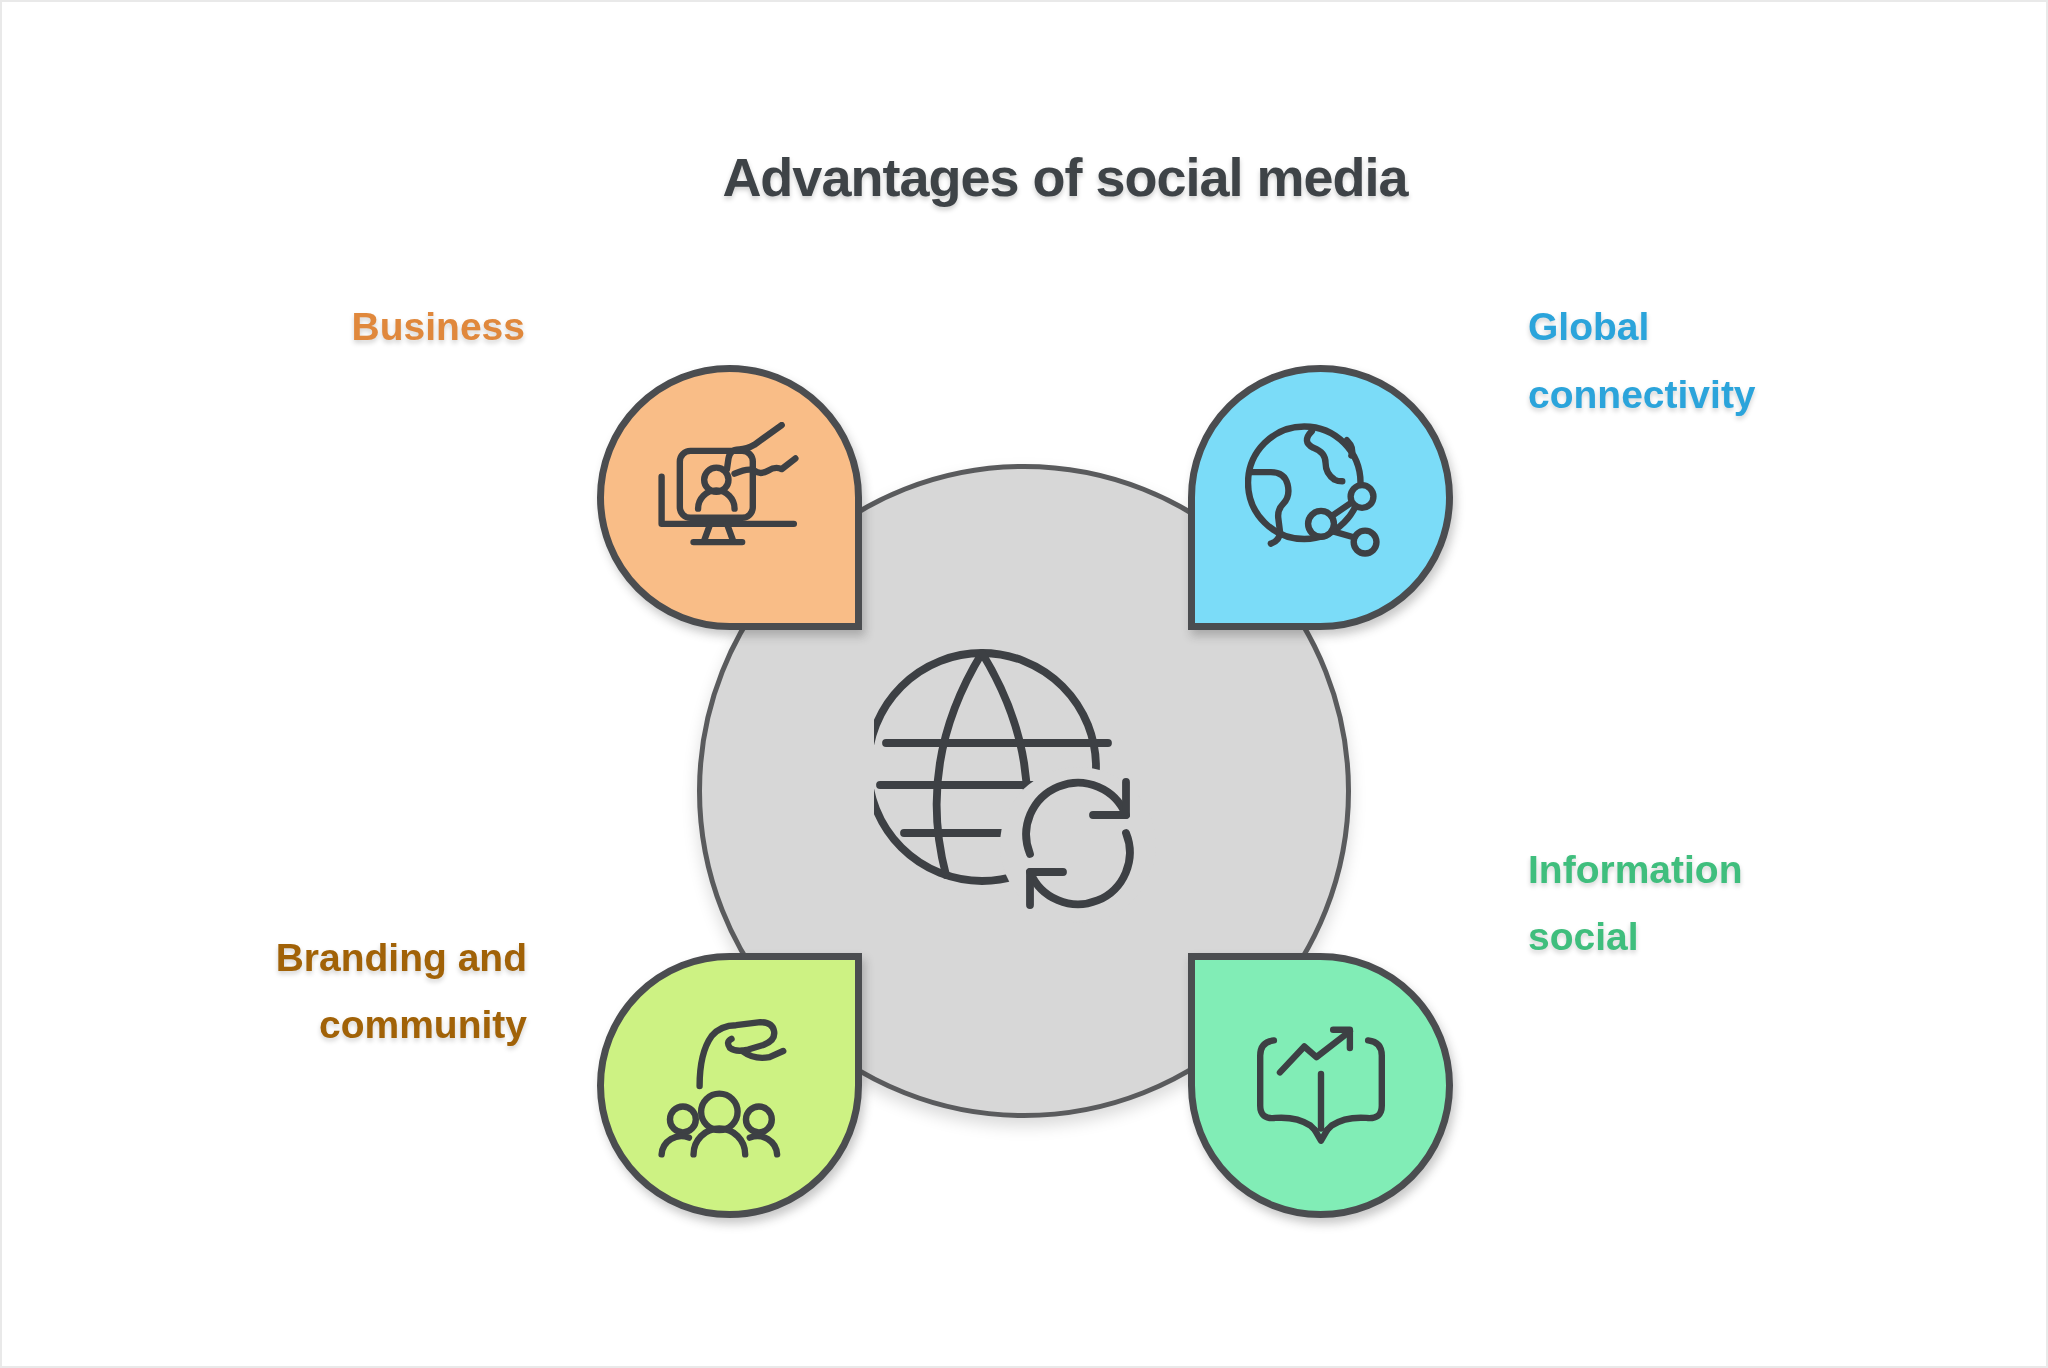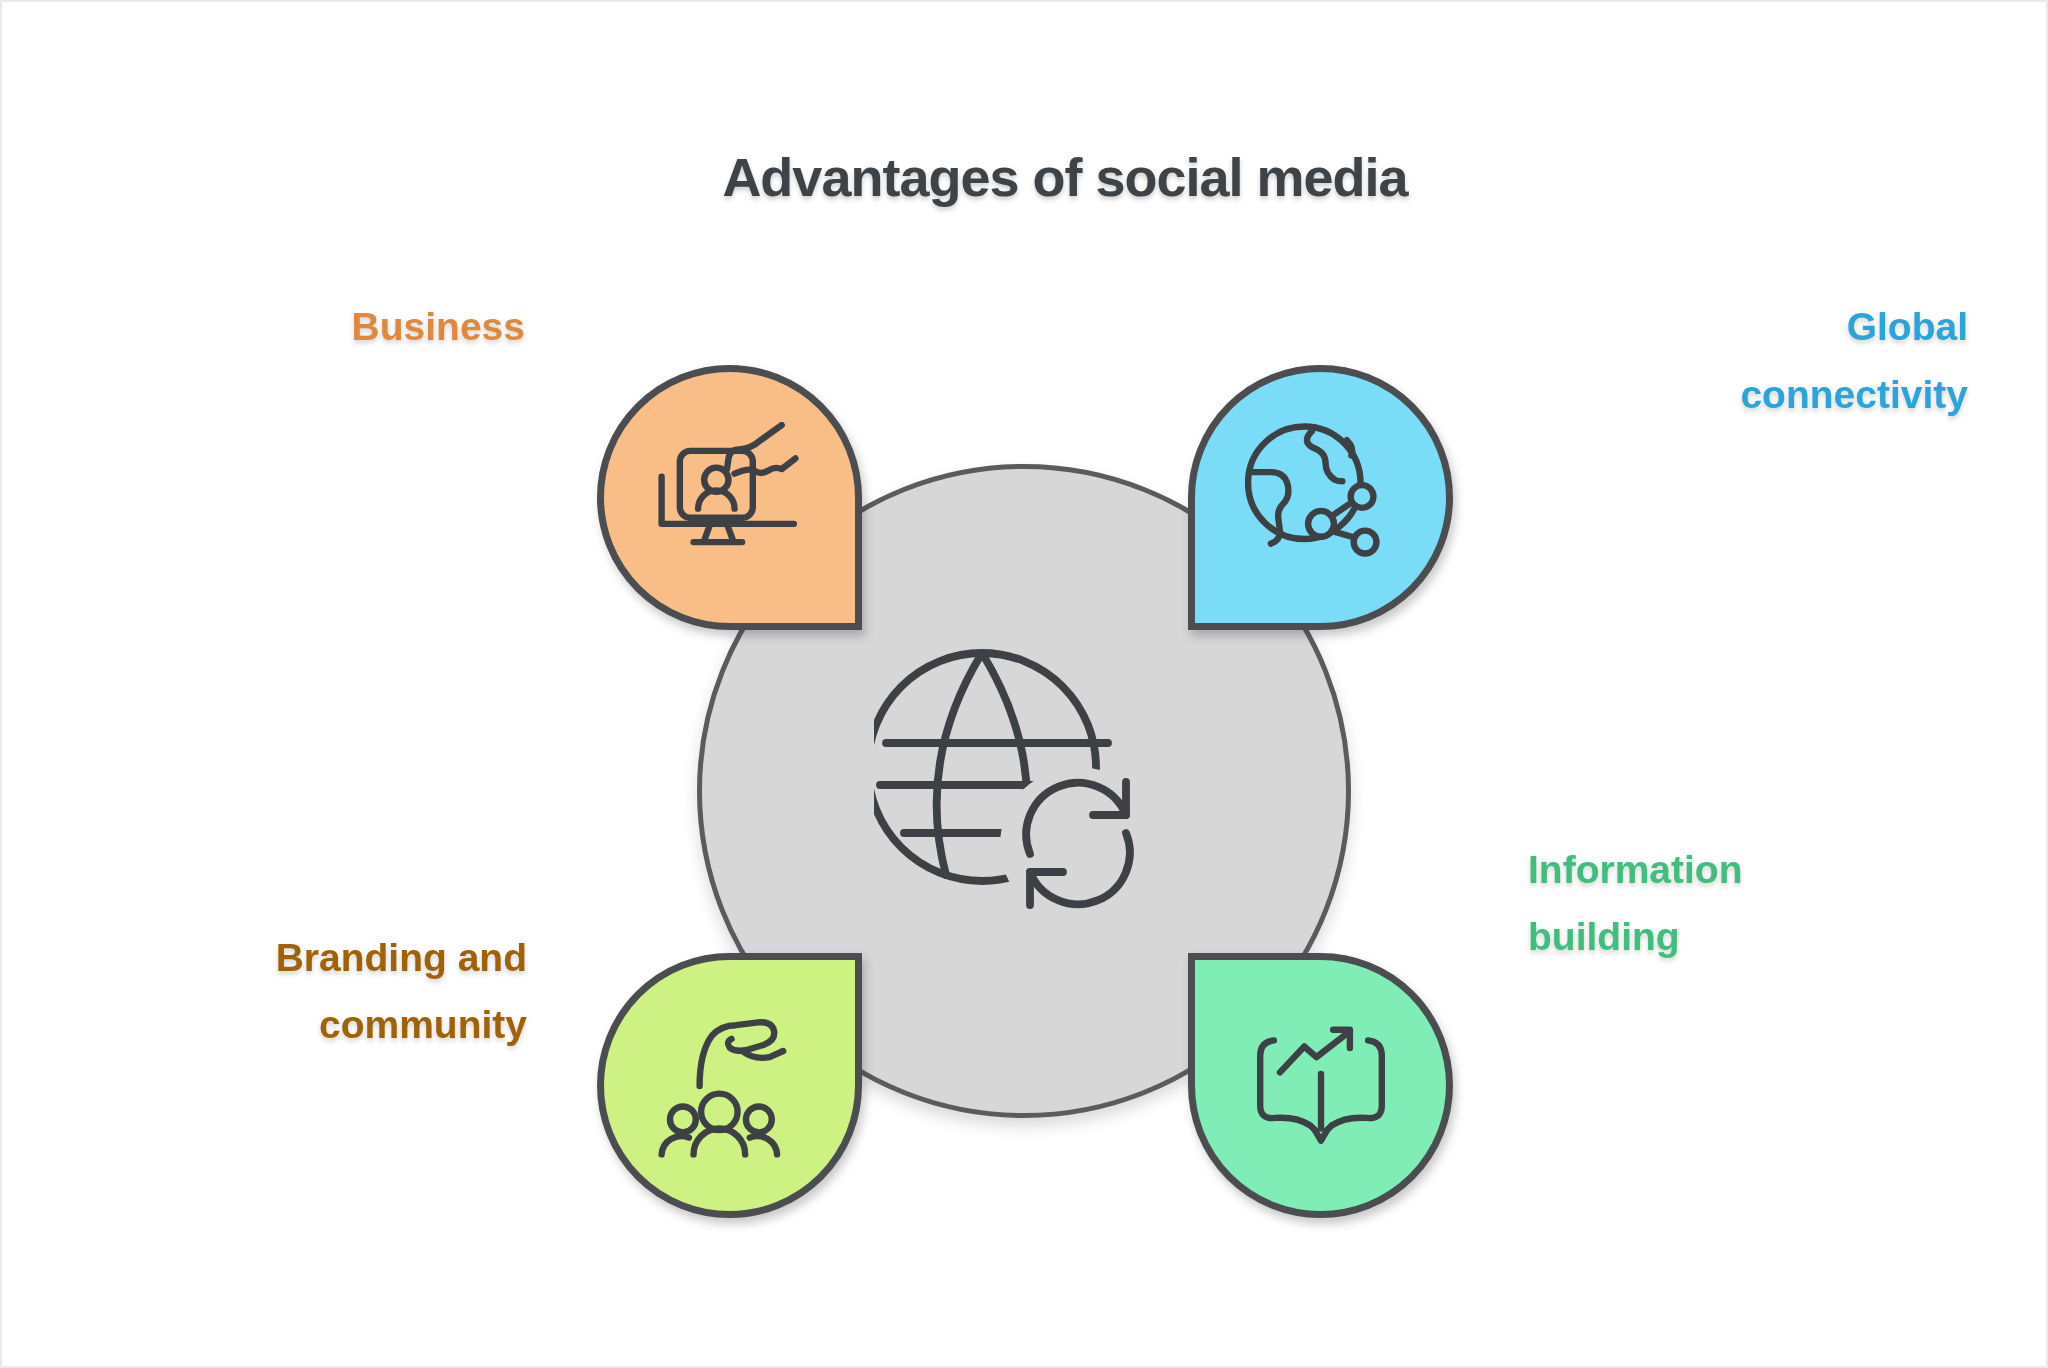--- a/index.html
+++ b/index.html
@@ -42,21 +42,21 @@
   .blob-tl{left:597px;top:365px;border-radius:50% 50% 0 50%;}
   .blob-tr{left:1188px;top:365px;border-radius:50% 50% 50% 0;}
   .blob-bl{left:597px;top:953px;border-radius:50% 0 50% 50%;}
   .blob-br{left:1188px;top:953px;border-radius:0 50% 50% 50%;}
   .label{
     position:absolute;
     font-size:39px;font-weight:700;line-height:68px;
     text-shadow:0 3px 5px rgba(0,0,0,0.18);
   }
   .label-tl{left:130px;top:293px;width:395px;text-align:right;}
-  .label-tr{left:1528px;top:293px;width:440px;text-align:right;}
+  .label-tr{left:1528px;top:293px;width:440px;text-align:left;}
   .label-bl{left:130px;top:924px;width:397px;text-align:right;line-height:67px;}
   .label-br{left:1528px;top:836px;width:440px;text-align:left;line-height:67px;}
   .icon{stroke:#3d4044;fill:none;stroke-linecap:round;stroke-linejoin:round;}
   .icon *{vector-effect:none;}
 </style>
 </head>
 <body>
 
 <div id="frame"></div>
 
@@ -134,14 +134,14 @@
     <path d="M19,20 Q10,21 10,30 V63 Q10,72 20,71 Q34,70 43,76 L46,79"></path>
     <path d="M81,20 Q90,21 90,30 V63 Q90,72 80,71 Q66,70 57,76 L54,79"></path>
     <path d="M50,42 V78"></path>
     <path d="M46,79 L50,86 L54,79"></path>
     <path d="M23,41 L39,24 L47,31 L69,14"></path>
     <path d="M58,13 H69 V25"></path>
   </svg>
 </div>
 <div class="label label-br" style="color: rgb(63, 190, 125);">
   <div>Information</div>
-  <div>building</div>
+  <div>social</div>
 </div>
 
 </body></html>

